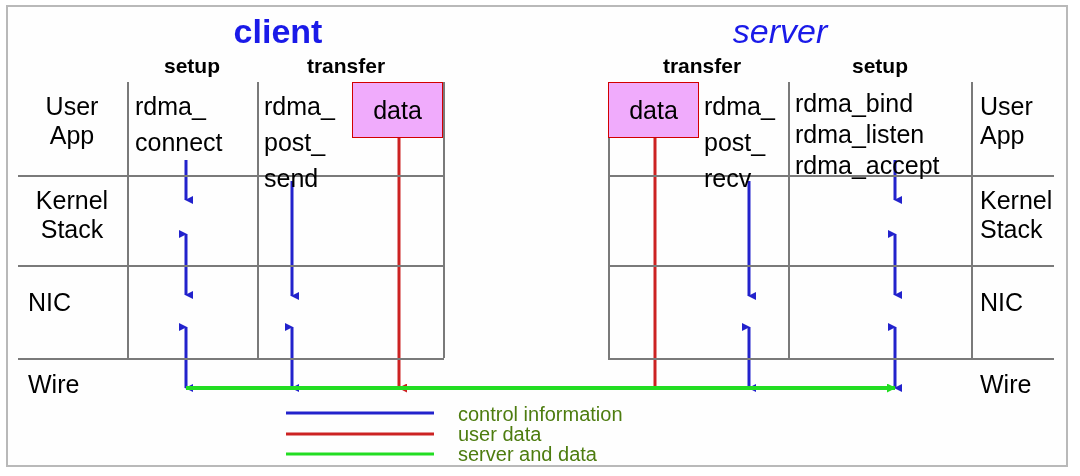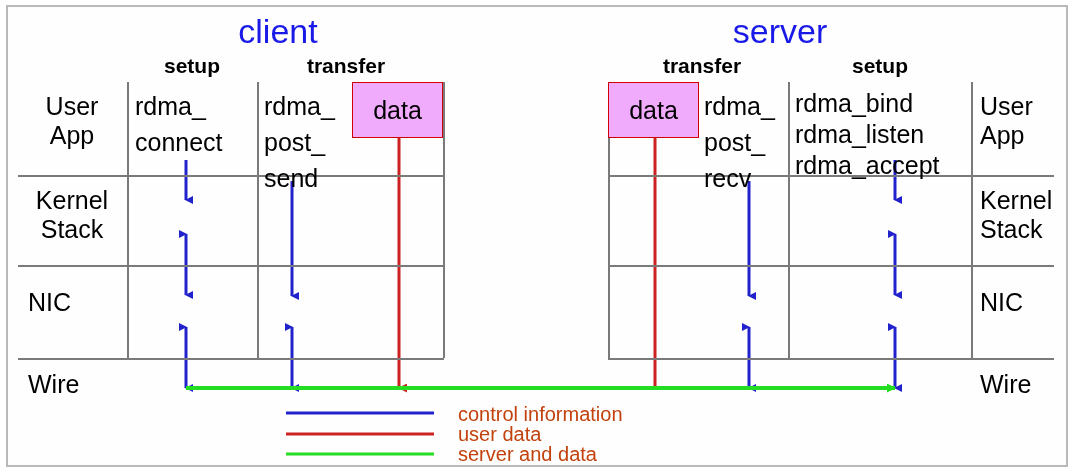--- a/index.html
+++ b/index.html
@@ -75,21 +75,21 @@
     justify-content:center;
     box-sizing:border-box;
   }
 
   
   #art{position:absolute;left:0;top:0;width:1080px;height:476px;pointer-events:none;}
 
   
   .legend-label{
     position:absolute;
-    color:#c2410c;
+    color:#4d7c0f;
     font-size:20px;
     white-space:nowrap;
   }
 </style>
 </head>
 <body>
 
 <div id="page">
   <div id="frame"></div>
 
@@ -164,22 +164,22 @@
   <div class="vline" style="left:257px; top:82px;  height:276px;"></div>
   <div class="vline" style="left:443px; top:82px;  height:276px;"></div>
 
   <div class="hline" style="left:608px; top:175px; width:446px;"></div>
   <div class="hline" style="left:608px; top:265px; width:446px;"></div>
   <div class="hline" style="left:608px; top:358px; width:446px;"></div>
   <div class="vline" style="left:608px; top:82px;  height:276px;"></div>
   <div class="vline" style="left:788px; top:82px;  height:276px;"></div>
   <div class="vline" style="left:971px; top:82px;  height:276px;"></div>
 
-  <div class="endpoint-title" style="left:178px; top:12px; width:200px;">client</div>
-  <div class="endpoint-title" style="left:680px; top:12px; width:200px;">server</div>
+  <div class="endpoint-title" style="left:178px; top:12px; width:200px;font-weight:bold;">client</div>
+  <div class="endpoint-title" style="left:680px; top:12px; width:200px;font-style:italic;">server</div>
 
   <div class="col-title" style="left:132px; top:54px; width:120px;">setup</div>
   <div class="col-title" style="left:276px; top:54px; width:140px;">transfer</div>
   <div class="col-title" style="left:632px; top:54px; width:140px;">transfer</div>
   <div class="col-title" style="left:820px; top:54px; width:120px;">setup</div>
 
   <div class="layer-label" style="left:20px; top:92px; width:104px;">User
 App</div>
   <div class="layer-label" style="left:20px; top:186px; width:104px;">Kernel
 Stack</div>

